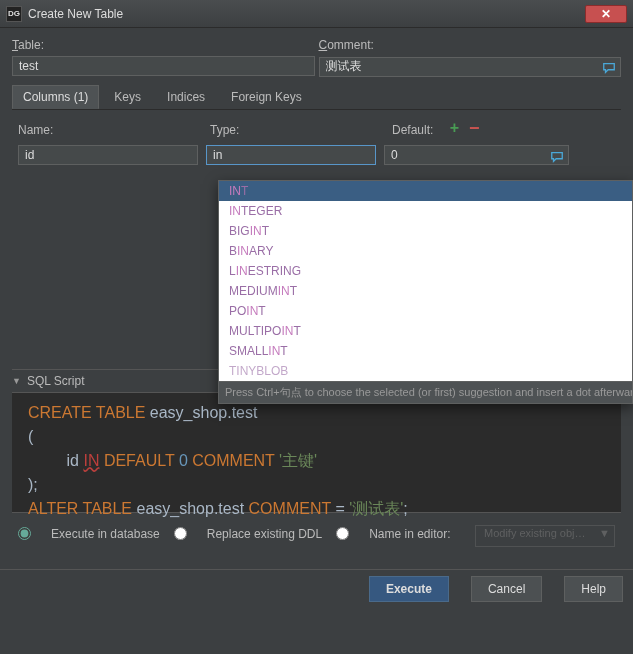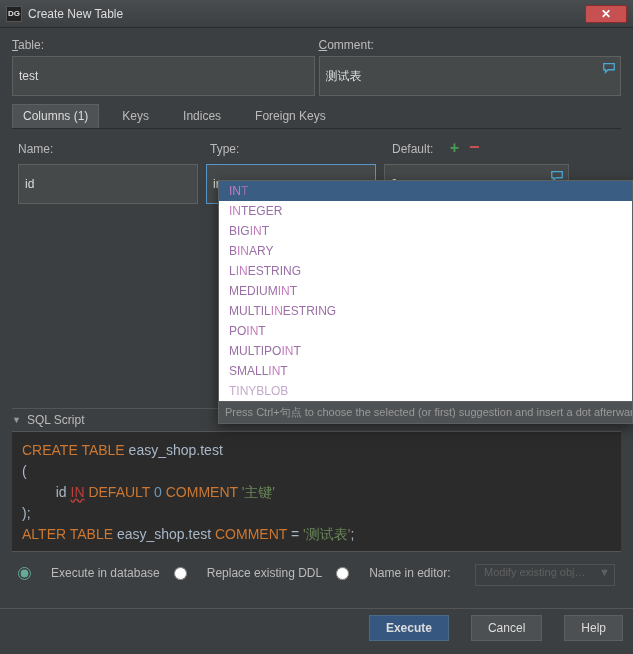--- a/index.html
+++ b/index.html
@@ -12,27 +12,27 @@
 
 .content { padding: 10px 12px; }
 
 .row { display: flex; gap: 4px; margin-bottom: 6px; }
 .col { flex: 1; display: flex; flex-direction: column; }
 
 label { color: #bbb; font-size: 12px; margin-bottom: 4px; }
 label .ul { text-decoration: underline; }
 
 .input-wrap { position: relative; }
-input[type="text"] { width: 100%; height: 40px; background: #45494a; border: 1px solid #5e6060; color: #ddd; padding: 0 6px; font-size: 12px; }
+input[type="text"] { width: 100%; height: 20px; background: #45494a; border: 1px solid #5e6060; color: #ddd; padding: 0 6px; font-size: 12px; }
 .input-blue { border: 1px solid #5896c9 !important; background: #45494a; }
 
 .chat-icon { position: absolute; right: 3px; top: 3px; width: 18px; height: 18px; display: flex; align-items: center; justify-content: center; }
 .chat-icon svg { width: 14px; height: 14px; }
 
-.tabstrip { display: flex; gap: 12px; margin: 8px 0 0 0; border-bottom: 1px solid #2b2b2b; }
+.tabstrip { display: flex; gap: 4px; margin: 8px 0 0 0; border-bottom: 1px solid #2b2b2b; }
 .tab { padding: 4px 10px; font-size: 12px; color: #bbb; background: #3c3f41; border: 1px solid transparent; border-bottom: none; cursor: pointer; }
 .tab.active { background: #4e5254; border: 1px solid #5e6060; border-bottom: 1px solid #4e5254; color: #ddd; }
 
 .cols-area { background: #3c3f41; padding: 8px 6px 4px 6px; }
 .cols-header { display: flex; align-items: flex-end; gap: 12px; }
 .cols-header label { flex: 0 0 auto; }
 .col-name-h { width: 180px; }
 .col-type-h { width: 170px; }
 .col-def-h { flex: 1; }
 .cols-btns { display: flex; align-items: center; gap: 2px; padding-bottom: 2px; }
@@ -49,21 +49,21 @@
 .ac-item { padding: 3px 10px; color: #c57bbd; cursor: pointer; }
 .ac-item.sel { background: #3a5e83; }
 .ac-item .hl { color: #c57bbd; }
 .ac-item .rest { color: #9a6ea6; }
 .ac-hint { background: #4e5254; color: #999; font-size: 11px; padding: 3px 6px; border-top: 1px solid #5e6060; white-space: nowrap; overflow: hidden; }
 
 
 .sql-section { margin-top: 200px; }
 .sql-header { display: flex; align-items: center; font-size: 12px; color: #bbb; padding: 4px 0; border-top: 1px solid #555; border-bottom: 1px solid #555; }
 .sql-header .tri { margin-right: 6px; font-size: 9px; color: #999; }
-.sql-body { background: #2b2b2b; padding: 8px 10px; font-family: Consolas, monospace; font-size: 14px; color: #a9b7c6; height: 120px; line-height: 1.5; white-space: pre; border-bottom: 1px solid #555; }
+.sql-body { background: #2b2b2b; padding: 8px 16px; font-family: Consolas, monospace; font-size: 16px; color: #a9b7c6; height: 120px; line-height: 1.5; white-space: pre; border-bottom: 1px solid #555; }
 .kw { color: #cc7832; }
 .ident { color: #a9b7c6; }
 .bad { color: #bc3f3c; text-decoration: wavy underline #bc3f3c; }
 .num { color: #6897bb; }
 .str { color: #6a8759; }
 .sq { color: #a9b7c6; }
 
 
 .opts { display: flex; align-items: center; gap: 14px; padding: 12px 6px; font-size: 12px; color: #bbb; }
 .radio { display: flex; align-items: center; gap: 20px; }
@@ -173,19 +173,18 @@
   <button class="btn">Help</button>
 </div>
 
 <div class="ac-popup">
   <div class="ac-item sel"><span class="hl">IN</span><span class="rest">T</span></div>
   <div class="ac-item"><span class="hl">IN</span><span class="rest">TEGER</span></div>
   <div class="ac-item"><span class="rest">BIG</span><span class="hl">IN</span><span class="rest">T</span></div>
   <div class="ac-item"><span class="rest">B</span><span class="hl">IN</span><span class="rest">ARY</span></div>
   <div class="ac-item"><span class="rest">L</span><span class="hl">IN</span><span class="rest">ESTRING</span></div>
   <div class="ac-item"><span class="rest">MEDIUM</span><span class="hl">IN</span><span class="rest">T</span></div>
-  <div class="ac-item"><span class="rest">MULTIL</span><span class="hl">IN</span><span class="rest">ESTRING</span></div>
   <div class="ac-item"><span class="rest">PO</span><span class="hl">IN</span><span class="rest">T</span></div>
   <div class="ac-item"><span class="rest">MULTIPO</span><span class="hl">IN</span><span class="rest">T</span></div>
   <div class="ac-item"><span class="rest">SMALL</span><span class="hl">IN</span><span class="rest">T</span></div>
   <div class="ac-item" style="opacity:0.6"><span class="rest">TINYBLOB</span></div>
   <div class="ac-hint">Press Ctrl+句点 to choose the selected (or first) suggestion and insert a dot afterwards</div>
 </div>
 
 </body></html>

